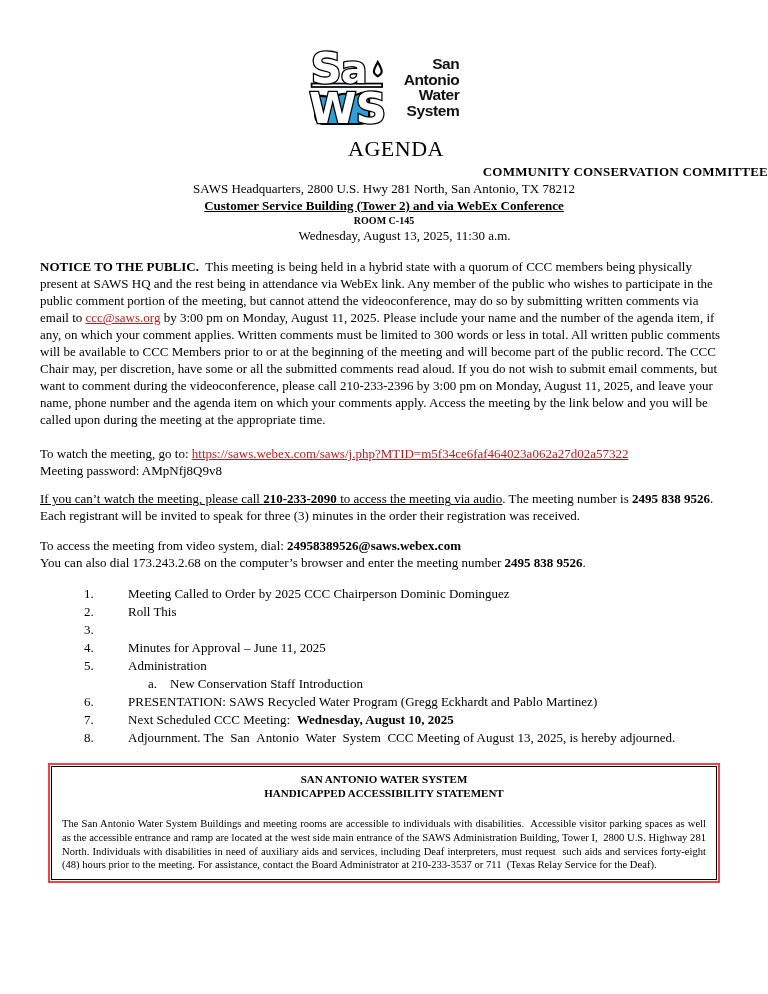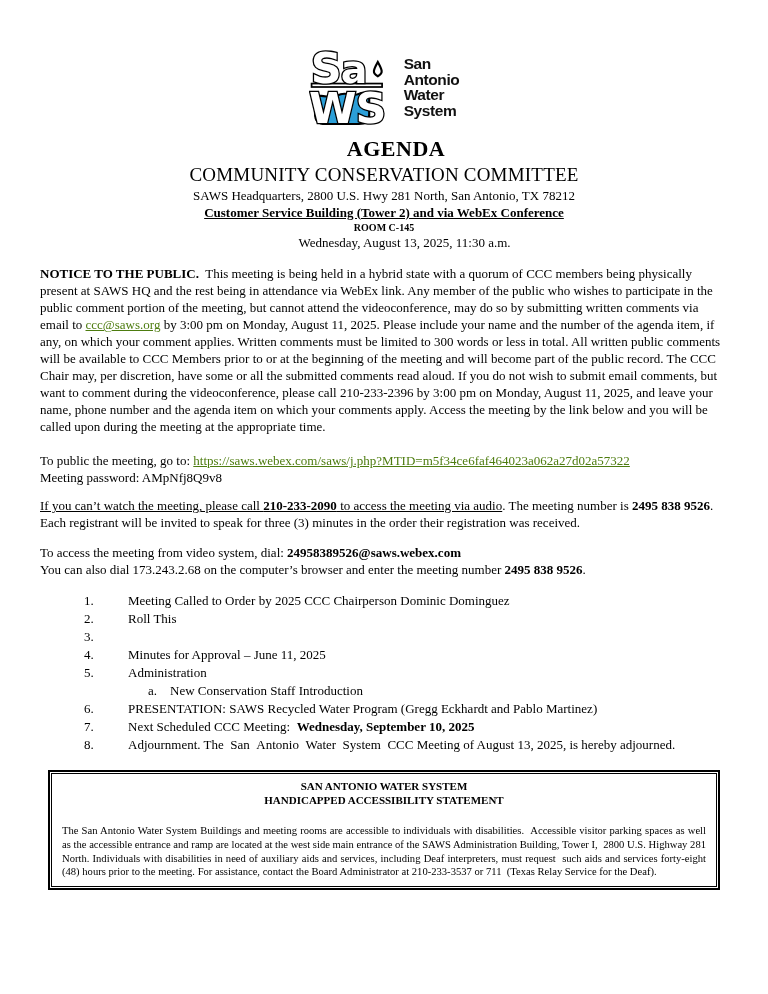--- a/index.html
+++ b/index.html
@@ -6,48 +6,48 @@
   body{
     width:768px;height:994px;background:#ffffff;overflow:hidden;
     font-family:"Liberation Serif", serif;color:#000;
     -webkit-font-smoothing:antialiased;
   }
   .content{margin:0 40px;}
   
   .logo-row{display:flex;justify-content:center;align-items:center;gap:9px;margin-top:44px;}
   .logo-wordmark{
     font-family:"Liberation Sans", sans-serif;font-weight:bold;
-    font-size:15.5px;line-height:15.5px;letter-spacing:-0.4px;color:#111;
+    font-size:15.5px;line-height:15.5px;letter-spacing:-0.4px;color:#111;text-align:right;
   }
   
   .doc-header{text-align:center;margin-top:6px;line-height:1.16;}
-  .t1{font-size:22px;font-weight:bold;letter-spacing:0.5px;margin-bottom:2px;padding-left:24px;}
-  .t2{font-size:19px;font-weight:normal;letter-spacing:0.2px;margin-bottom:2px;}
+  .t1{font-size:22px;font-weight:normal;letter-spacing:0.5px;margin-bottom:2px;padding-left:24px;}
+  .t2{font-size:13px;font-weight:bold;letter-spacing:0.2px;margin-bottom:2px;text-align:right;}
   .t3{font-size:13px;margin-bottom:2px;}
   .t4{font-size:13px;font-weight:bold;text-decoration:underline;margin-bottom:2px;}
   .t5{font-size:10px;font-weight:bold;margin-bottom:2px;}
   .t6{font-size:13px;margin-left:41px;}
   
   p{margin:0;}
   .bodytext{font-size:13px;line-height:17px;}
   .notice{margin-top:15px;}
   .watch{margin-top:17px;}
   .audio{margin-top:11px;}
   .video{margin-top:13px;}
-  a{color:#4d7c0f;text-decoration:underline;cursor:pointer;word-break:break-all;}
+  a{color:#b91c1c;text-decoration:underline;cursor:pointer;word-break:break-all;}
   b{font-weight:bold;}
   .ul{text-decoration:underline;text-align:right;}
   
   .agenda{margin-top:14px;font-size:13px;line-height:18px;}
   .li{display:flex;padding-left:44px;}
   .li .num{width:44px;flex:0 0 44px;}
   .li.sub{padding-left:108px;}
   .li.sub .subnum{width:22px;flex:0 0 22px;}
   
-  .acc-box{margin:16px 8px 0 8px;border:2px solid #000000;padding:1px;}
+  .acc-box{margin:16px 8px 0 8px;border:2px solid #ef4444;padding:1px;}
   .acc-inner{border:1px solid #000;padding:5px 10px 7px 10px;}
   .acc-title{font-size:11px;font-weight:bold;text-align:center;line-height:14px;}
   .acc-body{font-size:10.6px;line-height:13.6px;text-align:justify;margin-top:17px;}
 </style>
 </head>
 <body>
 
 <div class="page">
 
   <div class="logo-row">
@@ -76,21 +76,21 @@
     <div class="t3">SAWS Headquarters, 2800 U.S. Hwy 281 North, San Antonio, TX 78212</div>
     <div class="t4">Customer Service Building (Tower 2) and via WebEx Conference</div>
     <div class="t5">ROOM C-145</div>
     <div class="t6">Wednesday, August 13, 2025, 11:30 a.m.</div>
   </div>
 
   <div class="content">
 
     <p class="bodytext notice"><b>NOTICE TO THE PUBLIC.</b><span>&nbsp; This meeting is being held in a hybrid state with a quorum of CCC members being physically present at SAWS HQ and the rest being in attendance via WebEx link. Any member of the public who wishes to participate in the public comment portion of the meeting, but cannot attend the videoconference, may do so by submitting written comments via email to </span><a>ccc@saws.org</a><span> by 3:00 pm on Monday, August 11, 2025. Please include your name and the number of the agenda item, if any, on which your comment applies. Written comments must be limited to 300 words or less in total. All written public comments will be available to CCC Members prior to or at the beginning of the meeting and will become part of the public record. The CCC Chair may, per discretion, have some or all the submitted comments read aloud. If you do not wish to submit email comments, but want to comment during the videoconference, please call 210-233-2396 by 3:00 pm on Monday, August 11, 2025, and leave your name, phone number and the agenda item on which your comments apply. Access the meeting by the link below and you will be called upon during the meeting at the appropriate time.</span></p>
 
-    <p class="bodytext watch"><span>To public the meeting, go to: </span><a>https://saws.webex.com/saws/j.php?MTID=m5f34ce6faf464023a062a27d02a57322</a><br><span>Meeting password: AMpNfj8Q9v8</span></p>
+    <p class="bodytext watch"><span>To watch the meeting, go to: </span><a>https://saws.webex.com/saws/j.php?MTID=m5f34ce6faf464023a062a27d02a57322</a><br><span>Meeting password: AMpNfj8Q9v8</span></p>
 
     <p class="bodytext audio"><span class="ul"><span>If you can’t watch the meeting, please call </span><b>210-233-2090</b><span> to access the meeting via audio</span></span><span>. The meeting number is </span><b>2495 838 9526</b><span>. Each registrant will be invited to speak for three (3) minutes in the order their registration was received.</span></p>
 
     <p class="bodytext video"><span>To access the meeting from video system, dial: </span><b>24958389526@saws.webex.com</b><br><span>You can also dial 173.243.2.68 on the computer’s browser and enter the meeting number </span><b>2495 838 9526</b><span>.</span></p>
 
     <div class="agenda">
         <div class="li">
           <span class="num">1.</span>
           <span><span>Meeting Called to Order by 2025 CCC Chairperson Dominic Dominguez</span></span>
         </div>
@@ -112,21 +112,21 @@
         <div class="li sub">
           <span class="subnum">a.</span>
           <span>New Conservation Staff Introduction</span>
         </div>
         <div class="li">
           <span class="num">6.</span>
           <span><span>PRESENTATION: SAWS Recycled Water Program (Gregg Eckhardt and Pablo Martinez)</span></span>
         </div>
         <div class="li">
           <span class="num">7.</span>
-          <span><span>Next Scheduled CCC Meeting: &nbsp;</span><b>Wednesday, September 10, 2025</b></span>
+          <span><span>Next Scheduled CCC Meeting: &nbsp;</span><b>Wednesday, August 10, 2025</b></span>
         </div>
         <div class="li">
           <span class="num">8.</span>
           <span><span>Adjournment. The &nbsp;San &nbsp;Antonio &nbsp;Water &nbsp;System &nbsp;CCC Meeting of August 13, 2025, is hereby adjourned.</span></span>
         </div>
       </div>
 
     <div class="acc-box">
       <div class="acc-inner">
         <div class="acc-title">SAN ANTONIO WATER SYSTEM</div>

